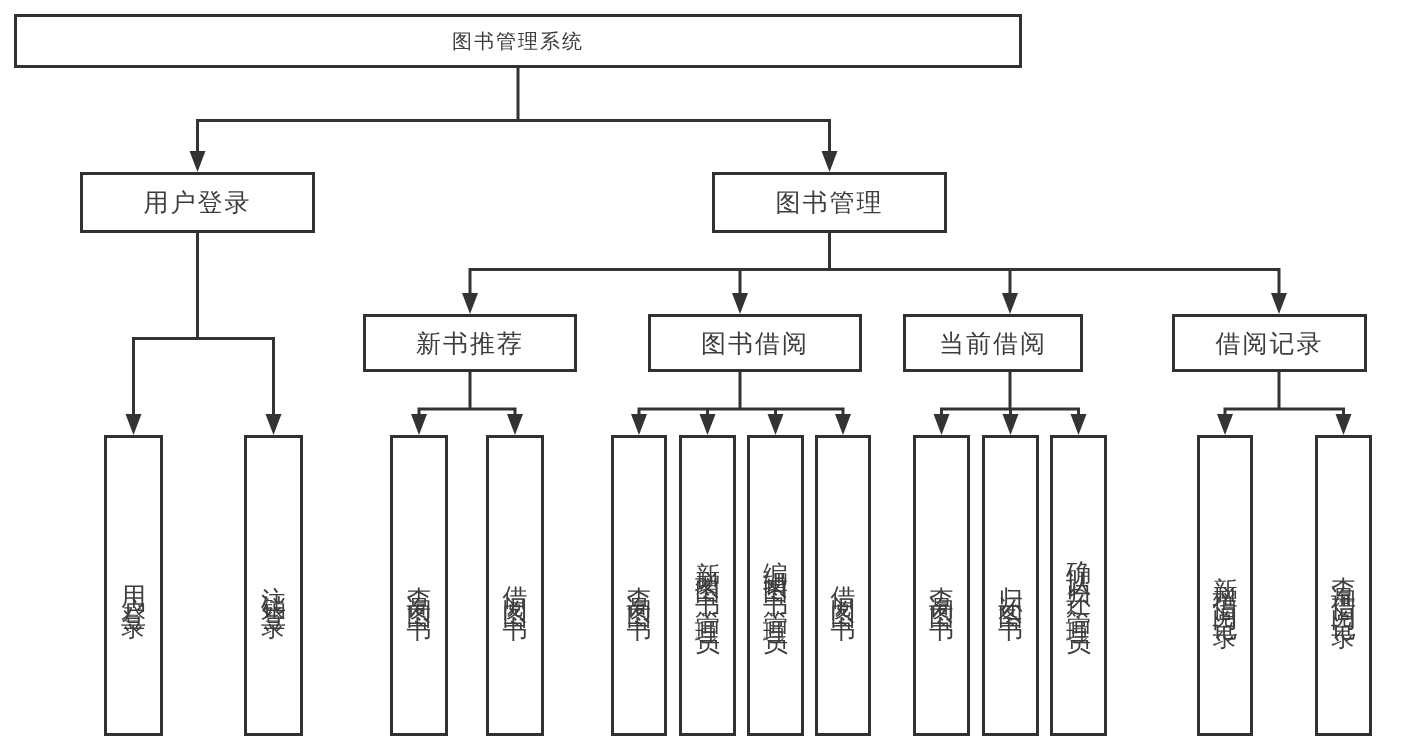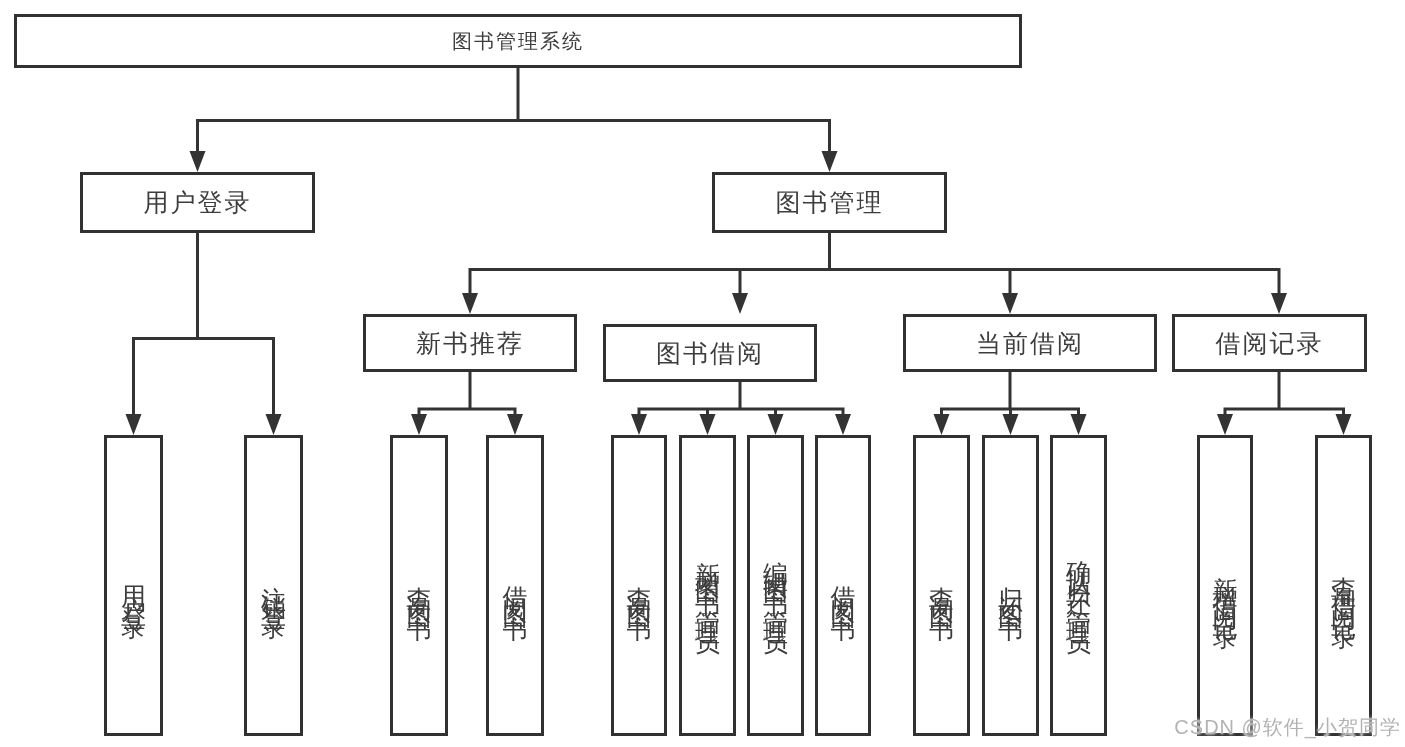--- a/index.html
+++ b/index.html
@@ -101,36 +101,35 @@
       M1217 414 L1233 414 L1225 435 Z
       M1335.5 414 L1351.5 414 L1343.5 435 Z"></path>
   </svg>
 
   <div class="box horiz title" style="left:14px; top:14px; width:1008px; height:54px;">图书管理系统</div>
 
   <div class="box horiz" style="left:80px; top:172px; width:235px; height:61px;">用户登录</div>
   <div class="box horiz" style="left:363px; top:314px; width:214px; height:58px;">新书推荐</div>
 
   <div class="box horiz" style="left:712px; top:172px; width:235px; height:61px;">图书管理</div>
-  <div class="box horiz" style="left:603px; top:314px; width:214px; height:58px;margin-top:10px;">图书借阅</div>
-  <div class="box horiz" style="left:903px; top:314px; width:254px; height:58px;">当前借阅</div>
+  <div class="box horiz" style="left:648px; top:314px; width:214px; height:58px;">图书借阅</div>
+  <div class="box horiz" style="left:903px; top:314px; width:180px; height:58px;">当前借阅</div>
   <div class="box horiz" style="left:1172px; top:314px; width:195px; height:58px;">借阅记录</div>
 
   <div class="box vert" style="left:104px; top:435px; width:59px; height:301px;">用户登录</div>
   <div class="box vert" style="left:244px; top:435px; width:59px; height:301px;">注销登录</div>
 
   <div class="box vert" style="left:390px; top:435px; width:58px; height:301px;">查询图书</div>
   <div class="box vert" style="left:486px; top:435px; width:58px; height:301px;">借阅图书</div>
 
   <div class="box vert" style="left:611px; top:435px; width:56px; height:301px;">查询图书</div>
   <div class="box vert" style="left:679px; top:435px; width:57px; height:301px;">新增图书（管理员）</div>
   <div class="box vert" style="left:747px; top:435px; width:57px; height:301px;">编辑图书（管理员）</div>
   <div class="box vert" style="left:815px; top:435px; width:56px; height:301px;">借阅图书</div>
 
   <div class="box vert" style="left:913px; top:435px; width:57px; height:301px;">查询图书</div>
   <div class="box vert" style="left:982px; top:435px; width:57px; height:301px;">归还图书</div>
   <div class="box vert" style="left:1050px; top:435px; width:57px; height:301px;">确认归还（管理员）</div>
 
   <div class="box vert" style="left:1197px; top:435px; width:56px; height:301px;">新增借阅记录</div>
   <div class="box vert" style="left:1315px; top:435px; width:57px; height:301px;">查询借阅记录</div>
 
-  <div id="watermark">CSDN @软件_小贺同学</div>
 </div>
 
 </body></html>

